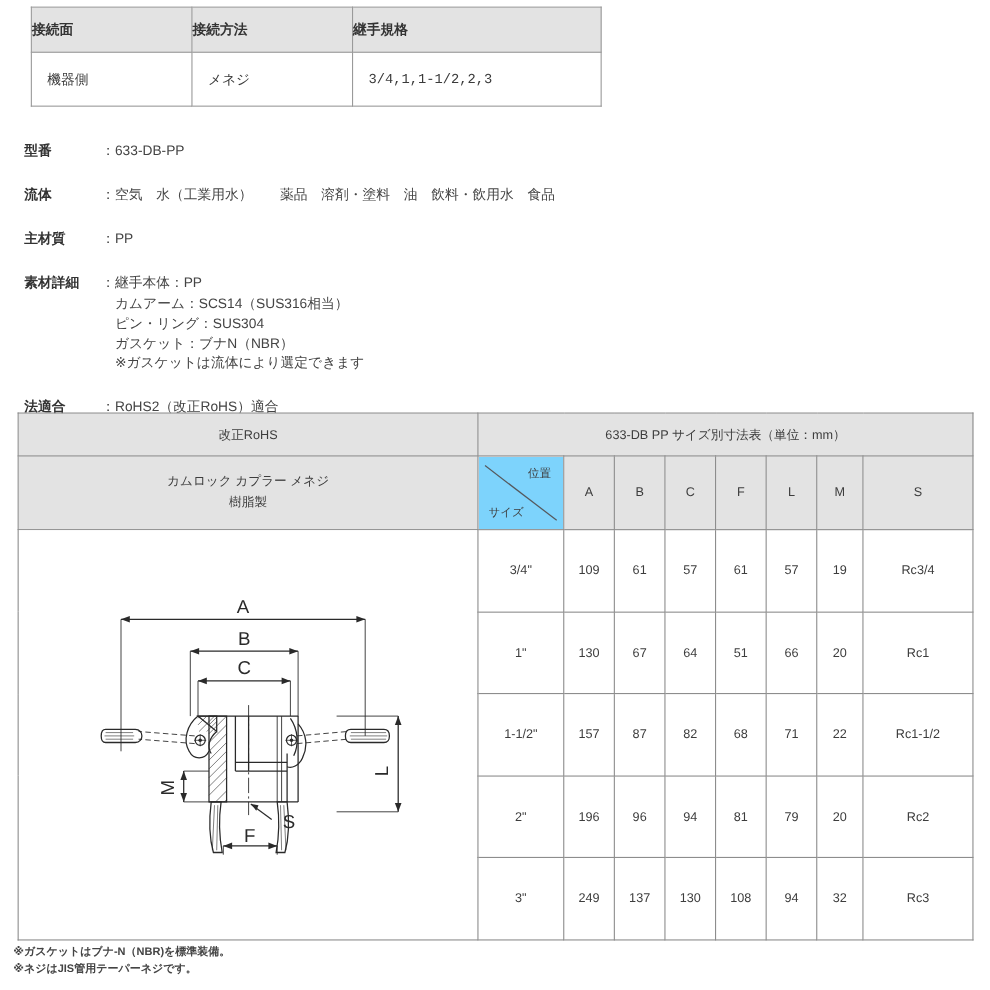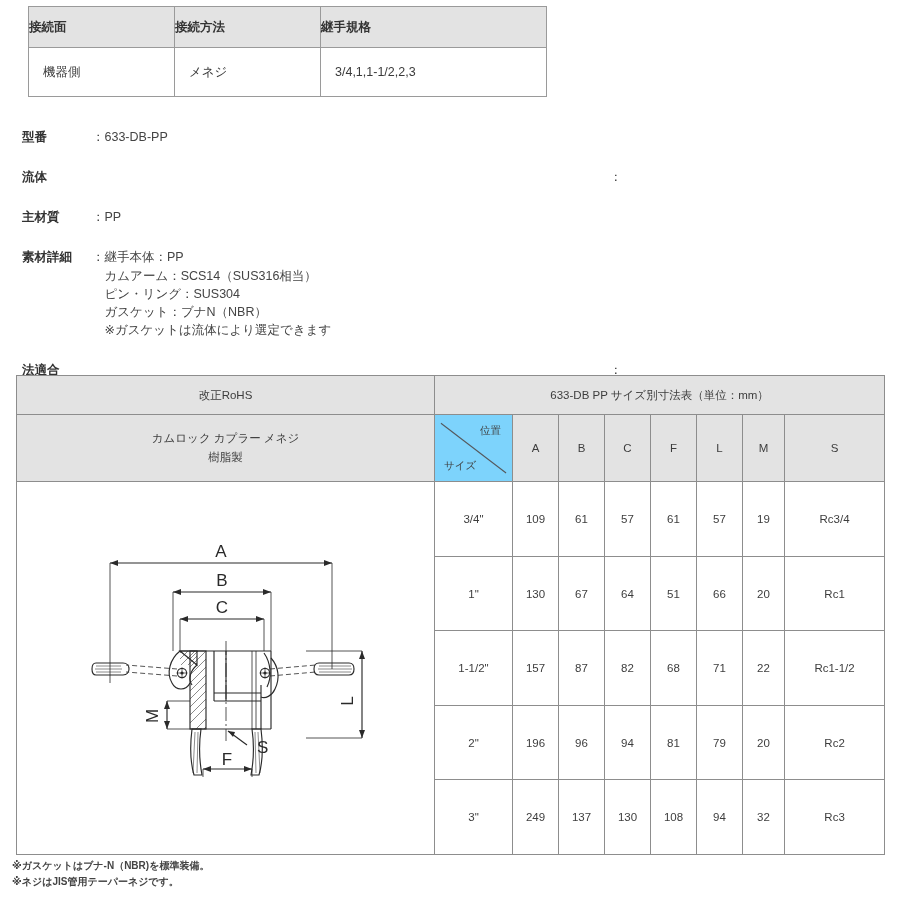--- a/index.html
+++ b/index.html
@@ -32,20 +32,21 @@
     background:#e3e3e3;
     text-align:left;
     font-weight:bold;
     color:#333;
     padding:0;
   }
   .conn-table tbody td{
     background:#ffffff;
     text-align:left;
     height:48px;
+    font-family:Liberation Mono, monospace;
   }
 
   
   .spec-list{
     position:absolute;
     left:22px;top:128px;
     width:600px;
   }
   .spec-row{
     display:flex;
@@ -203,20 +204,21 @@
 
   <div class="spec-row">
     <div class="spec-label">型番</div>
     <div class="spec-colon">：</div>
     <div class="spec-value">633-DB-PP</div>
   </div>
 
   <div class="spec-row">
     <div class="spec-label">流体</div>
     <div class="spec-colon">：</div>
+    <div class="spec-value">空気　水（工業用水）　　薬品　溶剤・塗料　油　飲料・飲用水　食品</div>
   </div>
 
   <div class="spec-row">
     <div class="spec-label">主材質</div>
     <div class="spec-colon">：</div>
     <div class="spec-value">PP</div>
   </div>
 
   <div class="spec-row">
     <div class="spec-label">素材詳細</div>
@@ -224,20 +226,21 @@
     <div class="spec-value">継手本体：PP
 カムアーム：SCS14（SUS316相当）
 ピン・リング：SUS304
 ガスケット：ブナN（NBR）
 ※ガスケットは流体により選定できます</div>
   </div>
 
   <div class="spec-row">
     <div class="spec-label">法適合</div>
     <div class="spec-colon">：</div>
+    <div class="spec-value">RoHS2（改正RoHS）適合</div>
   </div>
 
 </div>
 
 <div class="main-table-wrap">
 <table class="main-table">
   <colgroup>
     <col style="width:418px">
     <col style="width:78px">
     <col style="width:46px">

